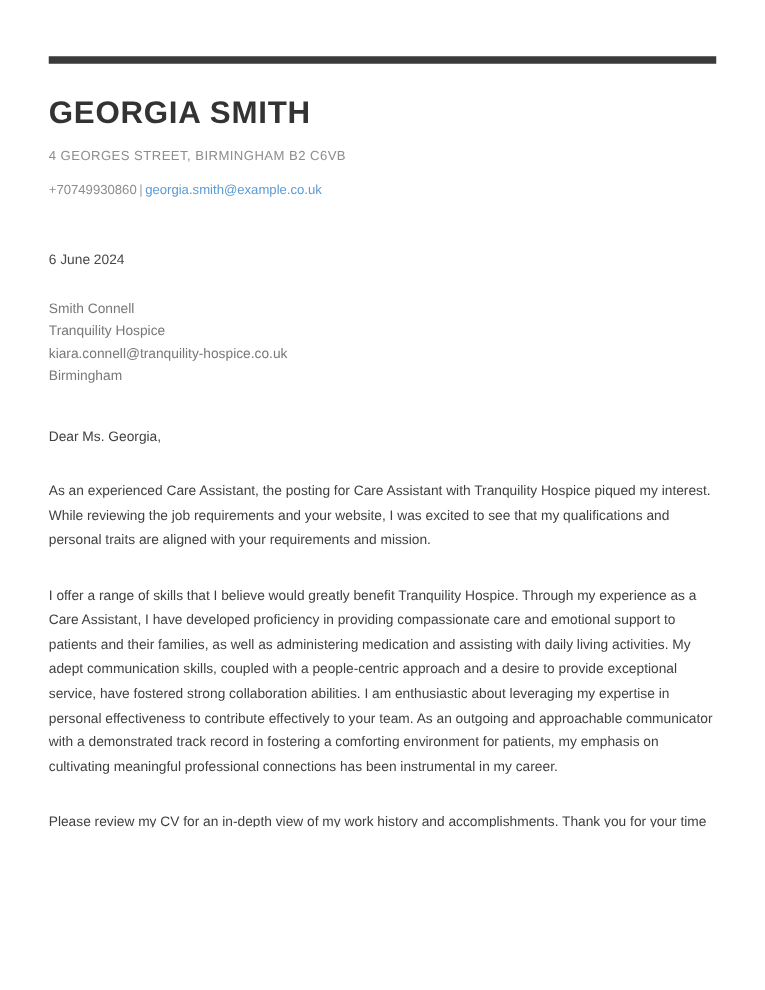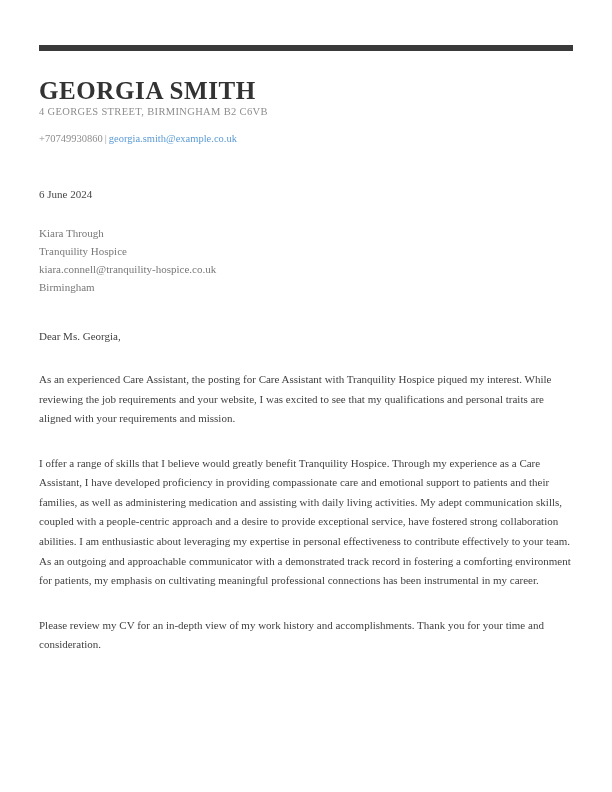--- a/index.html
+++ b/index.html
@@ -6,21 +6,21 @@
     margin: 0;
     padding: 0;
     background: #ffffff;
   }
   .page {
     position: relative;
     width: 612px;
     height: 662px;
     background: #ffffff;
     overflow: hidden;
-    font-family: Liberation Serif, serif;
+    font-family: Liberation Sans, sans-serif;
     -webkit-font-smoothing: antialiased;
   }
   .content {
     position: absolute;
     left: 39px;
     top: 0;
     width: 534px;
   }
   .top-rule {
     margin-top: 45px;
@@ -30,20 +30,21 @@
   }
   .name {
     margin-top: 26px;
     font-size: 25px;
     font-weight: bold;
     letter-spacing: 0.6px;
     color: #333333;
     line-height: 1.1;
   }
   .address {
+    margin-top: 14px;
     font-size: 10.5px;
     letter-spacing: 0.35px;
     color: #8d8d8d;
     line-height: 1.3;
   }
   .contact {
     margin-top: 14px;
     font-size: 10.5px;
     color: #8d8d8d;
     line-height: 1.3;
@@ -106,21 +107,21 @@
 
     <div class="address">4 GEORGES STREET, BIRMINGHAM B2 C6VB</div>
 
     <div class="contact">
       <span>+70749930860</span><span class="sep">|</span><a class="email" href="#">georgia.smith@example.co.uk</a>
     </div>
 
     <div class="date">6 June 2024</div>
 
     <div class="recipient">
-      <div>Kiara Through</div>
+      <div>Smith Connell</div>
       <div>Tranquility Hospice</div>
       <div>kiara.connell@tranquility-hospice.co.uk</div>
       <div>Birmingham</div>
     </div>
 
     <div class="salutation">Dear Ms. Georgia,</div>
 
     <div class="body-para">As an experienced Care Assistant, the posting for Care Assistant with Tranquility Hospice piqued my interest. While reviewing the job requirements and your website, I was excited to see that my qualifications and personal traits are aligned with your requirements and mission.</div>
     <div class="body-para">I offer a range of skills that I believe would greatly benefit Tranquility Hospice. Through my experience as a Care Assistant, I have developed proficiency in providing compassionate care and emotional support to patients and their families, as well as administering medication and assisting with daily living activities. My adept communication skills, coupled with a people-centric approach and a desire to provide exceptional service, have fostered strong collaboration abilities. I am enthusiastic about leveraging my expertise in personal effectiveness to contribute effectively to your team. As an outgoing and approachable communicator with a demonstrated track record in fostering a comforting environment for patients, my emphasis on cultivating meaningful professional connections has been instrumental in my career.</div>
     <div class="body-para">Please review my CV for an in-depth view of my work history and accomplishments. Thank you for your time and consideration.</div>

